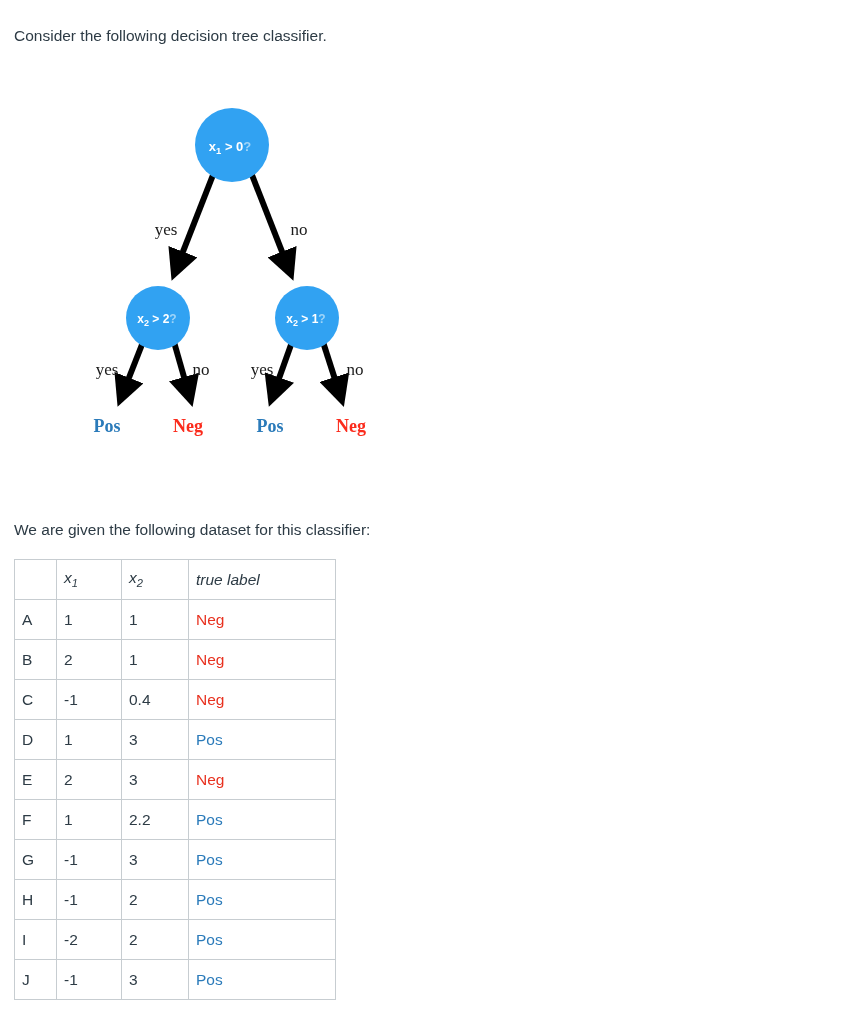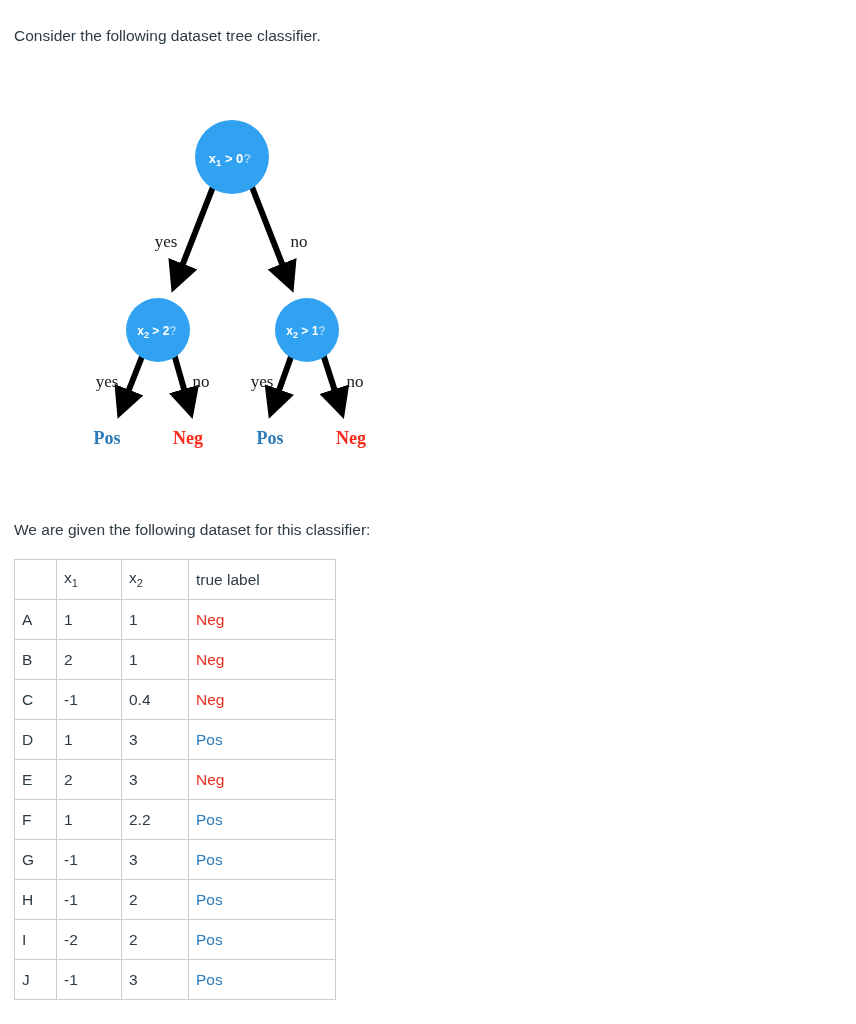--- a/index.html
+++ b/index.html
@@ -26,21 +26,21 @@
     font-family: "Liberation Sans", sans-serif;
     white-space: nowrap;
   }
   #intro-text { top: 25px; }
   #dataset-text { top: 519px; }
 
   
   #tree-figure {
     position: absolute;
     left: 0px;
-    top: 102px;
+    top: 90px;
     width: 420px;
     height: 360px;
   }
   #tree-svg {
     position: absolute;
     left: 0;
     top: 0;
   }
   .node-label {
     font-family: "Liberation Sans", sans-serif;
@@ -85,29 +85,29 @@
     font-weight: normal;
     vertical-align: middle;
     box-sizing: border-box;
     background: #ffffff;
   }
   #data-table col.c-id    { width: 42px; }
   #data-table col.c-x1    { width: 65px; }
   #data-table col.c-x2    { width: 67px; }
   #data-table col.c-label { width: 147px; }
 
-  #data-table thead td { color: #2d3b45; }
+  #data-table thead td { color: #2d3b45; font-style: italic; }
   .cell-pos { color: #2b7bba; }
   .cell-neg { color: #e8311f; }
   sub { font-size: 0.72em; }
 </style>
 </head>
 <body>
 
-<div class="prose" id="intro-text">Consider the following dataset tree classifier.</div>
+<div class="prose" id="intro-text">Consider the following decision tree classifier.</div>
 
 <div id="tree-figure">
   <svg id="tree-svg" width="420" height="360" viewBox="0 0 420 360">
     <defs>
       <marker id="arrow" viewBox="0 0 10 10" refX="7" refY="5" markerWidth="5.2" markerHeight="5.2" orient="auto-start-reverse">
         <path d="M 0 0 L 10 5 L 0 10 z" fill="#000000"></path>
       </marker>
     </defs>
 
     <line x1="213" y1="85" x2="175" y2="182" stroke="#000000" stroke-width="6" marker-end="url(#arrow)"></line>

